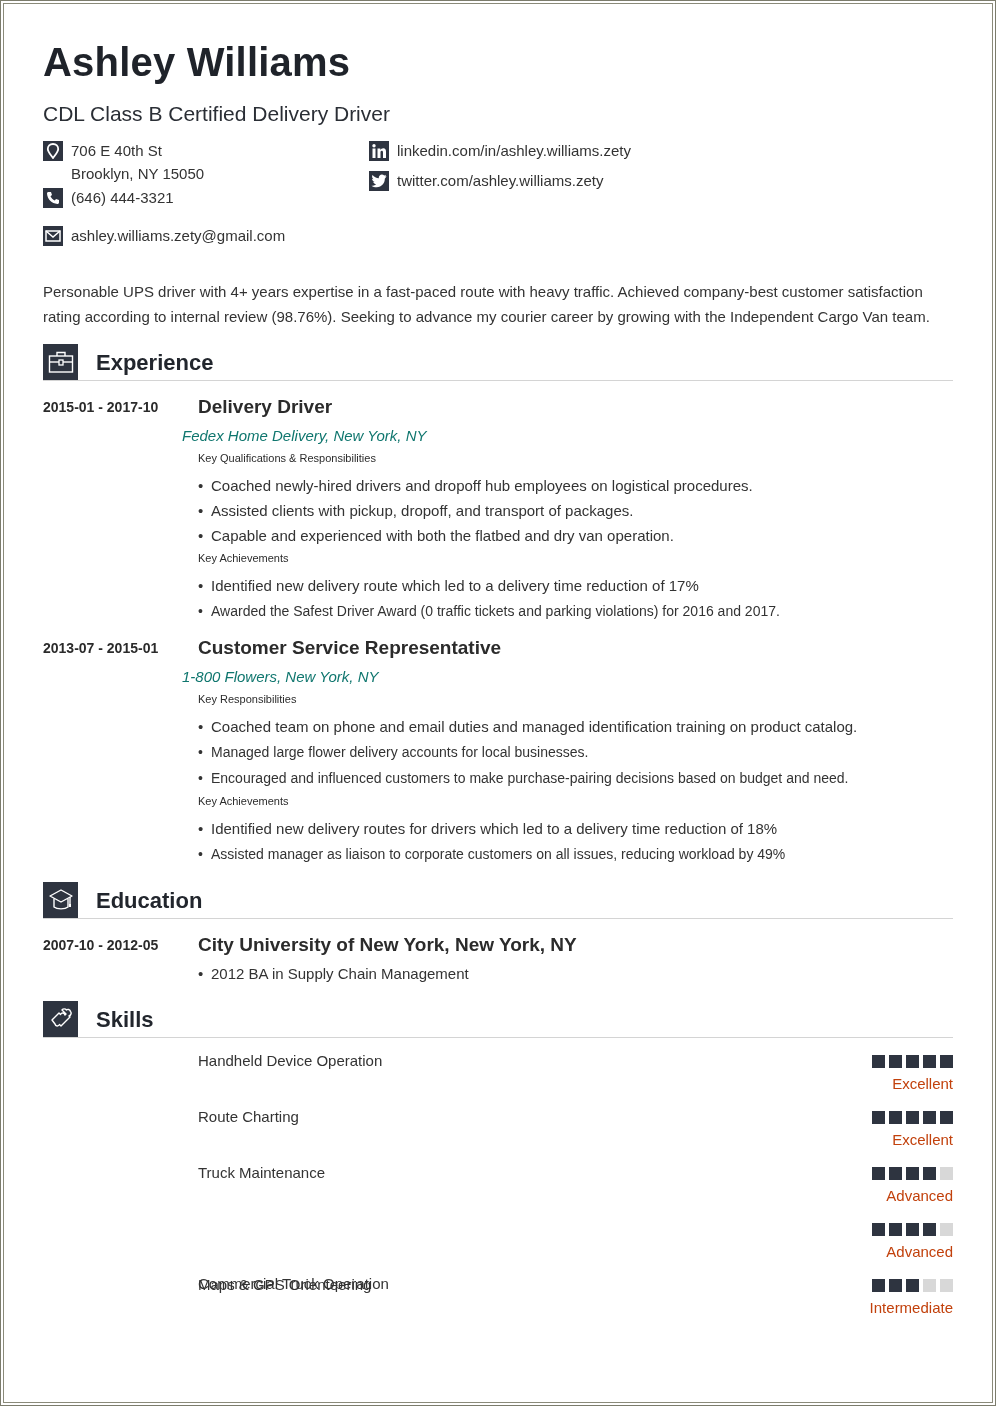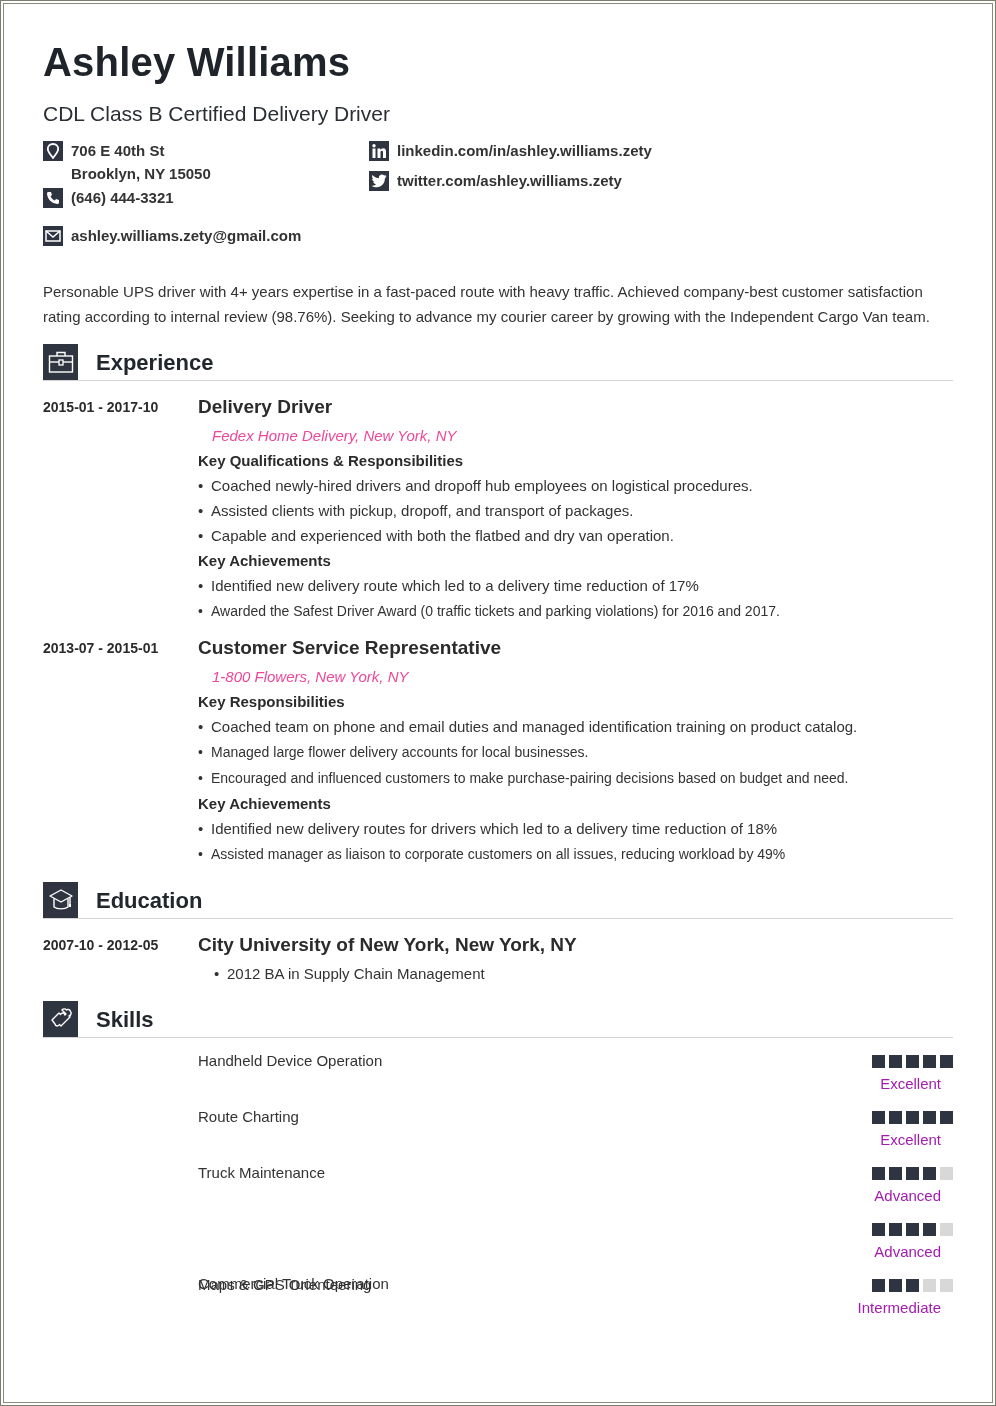--- a/index.html
+++ b/index.html
@@ -8,45 +8,45 @@
   .frame-outer { position: absolute; left: 0; top: 0; width: 996px; height: 1406px;
          box-sizing: border-box; border: 1px solid #7c7c6c; }
   .frame-inner { position: absolute; left: 3px; top: 3px; right: 3px; bottom: 3px;
          border: 1px solid #8a8a7a; }
   .page { position: absolute; left: 43px; top: 0; width: 910px; }
 
   .name { position: absolute; top: 40px; left: 0; font-size: 40px; font-weight: bold; color: #1f232a; letter-spacing: 0.2px; white-space: nowrap; }
   .title { position: absolute; top: 94px; left: 0; font-size: 21px; color: #2a2e35; white-space: nowrap; margin-top: 8px; }
 
   .contact { position: absolute; font-size: 15px; color: #333; }
-  .contact-row { position: absolute; display: flex; align-items: flex-start; white-space: nowrap; font-weight: bold; }
+  .contact-row { position: absolute; display: flex; align-items: flex-start; white-space: nowrap; }
   .cicon { width: 20px; height: 20px; background: #2e3440; display: inline-flex; align-items: center; justify-content: center; margin-right: 8px; flex-shrink: 0; }
   .cicon svg { display: block; }
   .ctext { line-height: 20px; }
   .ctext2 { line-height: 25px; }
 
   .summary { position: absolute; top: 279px; left: 0; width: 910px; font-size: 15px; line-height: 25px; color: #333; }
 
   .section-head { position: absolute; left: 0; width: 910px; height: 36px; border-bottom: 1px solid #d4d4d4; }
   .section-icon { position: absolute; left: 0; top: 0; width: 35px; height: 36px; background: #2e3440; display: flex; align-items: center; justify-content: center; }
   .section-title { position: absolute; left: 45px; top: 6px; font-size: 22px; font-weight: bold; color: #22262d; white-space: nowrap; margin-left: 8px; }
 
   .date { position: absolute; left: 0; font-size: 14px; font-weight: bold; color: #2b2b2b; white-space: nowrap; }
   .job-title { position: absolute; left: 155px; font-size: 19px; font-weight: bold; color: #2b2b2b; white-space: nowrap; }
-  .company { position: absolute; left: 169px; font-size: 15px; font-style: italic; color: #ec4899; white-space: nowrap; }
-  .subhead { position: absolute; left: 155px; font-size: 15px; font-weight: bold; color: #2b2b2b; white-space: nowrap; }
+  .company { position: absolute; left: 139px; font-size: 15px; font-style: italic; color: #0f766e; white-space: nowrap; }
+  .subhead { position: absolute; left: 155px; font-size: 11px; font-weight: normal; color: #2b2b2b; white-space: nowrap; }
   .bullet { position: absolute; left: 155px; font-size: 15px; color: #333; white-space: nowrap; }
   .bullet.small { font-size: 14px; }
   .bullet .dot { display: inline-block; width: 13px; }
 
   .skill-name { position: absolute; left: 155px; font-size: 15px; color: #333; white-space: nowrap; }
   .skill-bar { position: absolute; right: 0; display: flex; gap: 4px; }
   .sq { width: 13px; height: 13px; background: #2e3440; }
   .sq.off { background: #d8d8d8; }
-  .skill-level { position: absolute; right: 12px; font-size: 15px; color: #a21caf; white-space: nowrap; text-align: right; }
+  .skill-level { position: absolute; right: 0; font-size: 15px; color: #c2410c; white-space: nowrap; text-align: right; }
 </style>
 </head>
 <body>
 
 <div class="frame-outer"></div>
 <div class="frame-inner"></div>
 
 <div class="page">
 
   <div class="name">Ashley Williams</div>
@@ -144,21 +144,21 @@
           <path d="M6 10.5 V19 C9 21.5 17 21.5 20 19 V10.5" fill="none" stroke="#fff" stroke-width="1.4"></path>
           <path d="M22 9 V16" stroke="#fff" stroke-width="1.4"></path>
           <rect x="21" y="16" width="2" height="3" fill="#fff"></rect>
         </svg>
     </div>
     <div class="section-title">Education</div>
   </div>
 
   <div class="date" style="top:937px;">2007-10 - 2012-05</div>
   <div class="job-title" style="top:934px;">City University of New York, New York, NY</div>
-  <div class="bullet" style="top:965px;margin-left:16px;"><span class="dot">•</span><span>2012 BA in Supply Chain Management</span></div>
+  <div class="bullet" style="top:965px;"><span class="dot">•</span><span>2012 BA in Supply Chain Management</span></div>
 
   <div class="section-head" style="top:1001px;">
     <div class="section-icon">
       <svg width="26" height="26" viewBox="0 0 26 26">
           <path d="M4 14 L11 7 L12.5 8.5 C13.5 6.5 16.5 6.5 17 9 L18 8 L14 4 C15 2.5 17.5 2.5 18.5 4 C19.5 3 22 3.2 22.5 5.5 C23.5 6.5 23.5 9 21 10 L22 11 L13 20 L11.5 18.5 C10.5 20.5 7.5 20.5 7 18 Z" fill="none" stroke="#fff" stroke-width="1.4" stroke-linejoin="round"></path>
         </svg>
     </div>
     <div class="section-title">Skills</div>
   </div>
 

